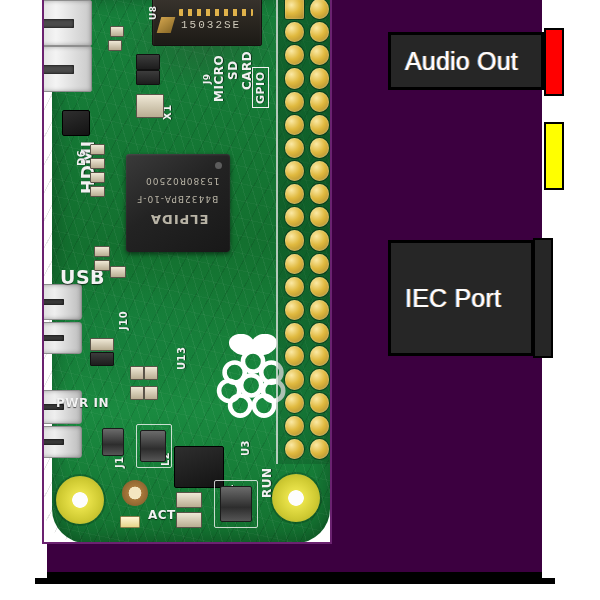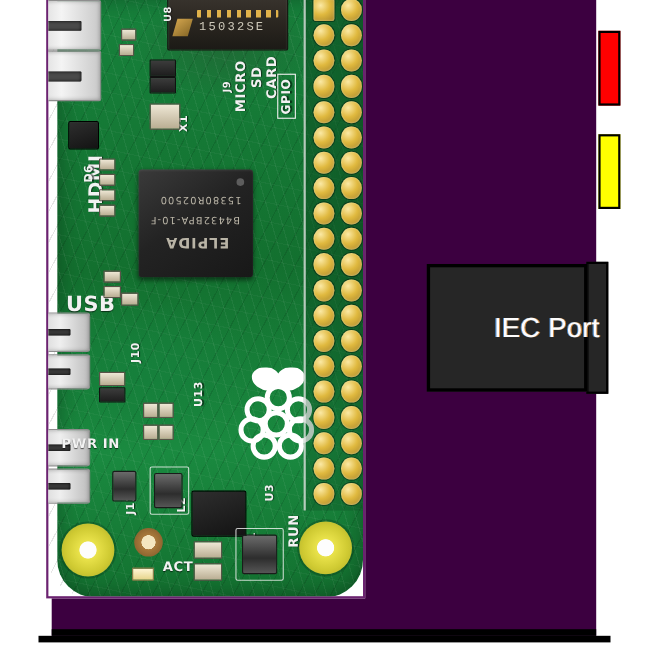--- a/index.html
+++ b/index.html
@@ -413,22 +413,25 @@
         <div class="pad"></div>
         <div class="pad"></div>
         <div class="pad"></div>
         <div class="pad"></div>
         <div class="pad"></div>
         <div class="pad"></div>
       </div>
   </div>
 
   <div class="tab" style="left:544px;top:28px;width:20px;height:68px;background:#ff0000;"></div>
+  <div class="callout" style="left:388px;top:32px;width:156px;height:58px;">
+    <span class="txt">Audio Out</span>
+  </div>
 
   <div class="tab" style="left:544px;top:122px;width:20px;height:68px;background:#ffff00;"></div>
 
   <div class="tab" style="left:533px;top:238px;width:20px;height:120px;background:#262626;"></div>
-  <div class="callout" style="left:388px;top:240px;width:146px;height:116px;padding-left:44px;">
+  <div class="callout" style="left:388px;top:240px;width:146px;height:116px;">
     <span class="txt">IEC Port</span>
   </div>
 
 
 </div>
 
 </body></html>

